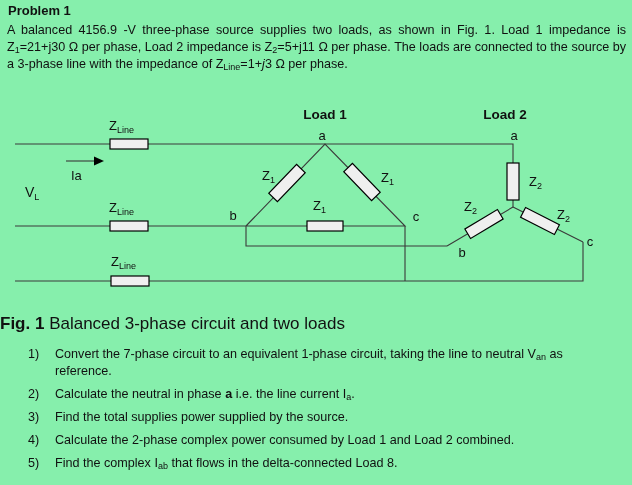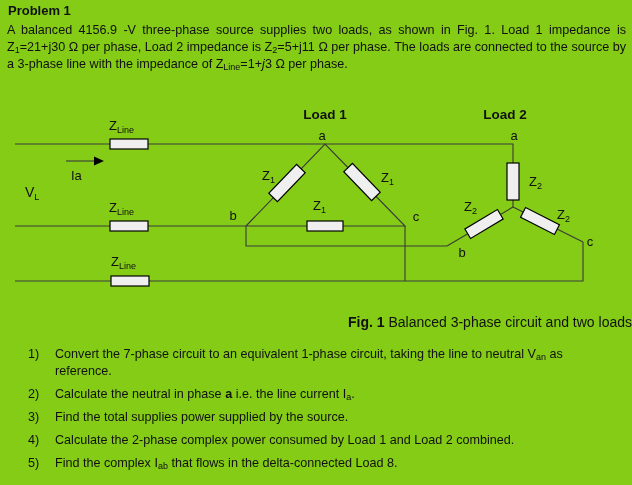--- a/index.html
+++ b/index.html
@@ -1,32 +1,32 @@
 <!DOCTYPE html>
 <html><head>
 <meta charset="utf-8">
 <style>
   html,body{margin:0;padding:0;background:#fff;}
   .page{
-    position:relative;width:632px;height:485px;background:#84cc16;
+    position:relative;width:632px;height:485px;background:#86efac;
     font-family:"Liberation Sans","DejaVu Sans",sans-serif;color:#111;
     overflow:hidden;
   }
   .heading{position:absolute;top:3px;left:8px;font-size:13px;font-weight:bold;}
   .statement{
     position:absolute;top:22px;left:7px;width:619px;
     font-size:12.6px;line-height:17px;text-align:justify;
   }
   .statement b{font-weight:normal;}
   .statement i{font-style:italic;}
   sub{font-size:9px;line-height:0;vertical-align:-2px;}
   .fig{position:absolute;top:100px;left:0;}
   .caption{
-    position:absolute;top:314px;left:0;width:632px;text-align:right;
-    font-size:14px;
+    position:absolute;top:314px;left:0;width:632px;text-align:left;
+    font-size:17px;
   }
   .tasks{position:absolute;top:346px;left:28px;width:588px;font-size:12.6px;line-height:17px;}
   .task{display:flex;margin-bottom:6px;}
   .task .num{width:27px;flex:none;}
   .task .txt{flex:1;}
   
   .wire{stroke:#3a3a3a;stroke-width:1.1;fill:none;}
   .res{fill:#efefef;stroke:#000;stroke-width:1.2;}
   .lbl{font-family:"Liberation Sans","DejaVu Sans",sans-serif;font-size:13px;fill:#111;}
   .lbl-big{font-size:14px;}

